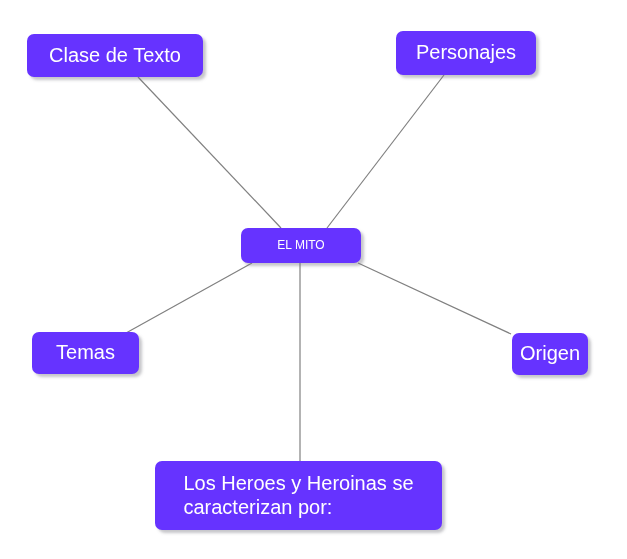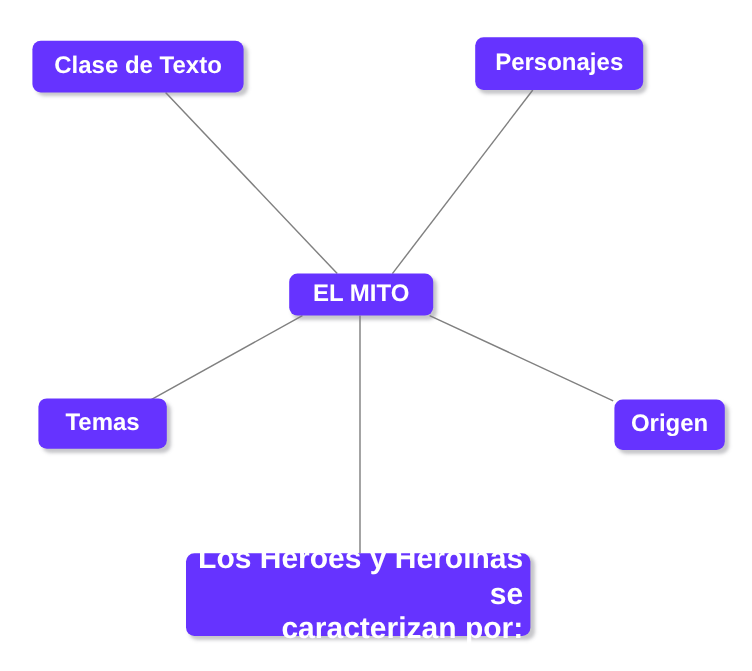--- a/index.html
+++ b/index.html
@@ -28,40 +28,39 @@
   }
   .node {
     position: absolute;
     box-sizing: border-box;
     background: #6633ff;
     color: #ffffff;
     border-radius: 7px;
     display: flex;
     align-items: center;
     justify-content: center;
-    text-align: right;
+    text-align: left;
     line-height: 1.18;
     box-shadow: 3px 3px 3px rgba(120,120,128,0.42);
     z-index: 2;
-    font-weight: bold;
     -webkit-font-smoothing: antialiased;
   }
   .node-label {
     display: block;
     padding: 0 6px;
     white-space: pre-line;
   }
   .node.central {
-    font-size: 20px;
+    font-size: 12px;
   }
   .node.branch {
     font-size: 20px;
   }
   .node.wide {
-    font-size: 25px;
+    font-size: 20px;
   }
 </style>
 </head>
 <body>
 
 <div id="canvas" style="width: 627px; height: 559px; background: rgb(255, 255, 255);">
 
   <svg id="edge-layer" viewBox="0 0 627 559" width="627" height="559" xmlns="http://www.w3.org/2000/svg">
       <line x1="138" y1="77" x2="281" y2="228" stroke="#808080" stroke-width="1.2" shape-rendering="geometricPrecision"></line>
       <line x1="444" y1="75" x2="327" y2="228" stroke="#808080" stroke-width="1.2" shape-rendering="geometricPrecision"></line>
@@ -76,21 +75,21 @@
       </div>
       <div class="node branch" style="left: 27px; top: 34px; width: 176px; height: 43px; background: rgb(102, 51, 255); color: rgb(255, 255, 255); box-shadow: rgba(120, 120, 128, 0.42) 3px 3px 3px;">
         <span class="node-label">Clase de Texto</span>
       </div>
       <div class="node branch" style="left: 396px; top: 31px; width: 140px; height: 44px; background: rgb(102, 51, 255); color: rgb(255, 255, 255); box-shadow: rgba(120, 120, 128, 0.42) 3px 3px 3px;">
         <span class="node-label">Personajes</span>
       </div>
       <div class="node branch" style="left: 32px; top: 332px; width: 107px; height: 42px; background: rgb(102, 51, 255); color: rgb(255, 255, 255); box-shadow: rgba(120, 120, 128, 0.42) 3px 3px 3px;">
         <span class="node-label">Temas</span>
       </div>
-      <div class="node branch" style="left: 512px; top: 333px; width: 92px; height: 42px; background: rgb(102, 51, 255); color: rgb(255, 255, 255); box-shadow: rgba(120, 120, 128, 0.42) 3px 3px 3px;">
+      <div class="node branch" style="left: 512px; top: 333px; width: 76px; height: 42px; background: rgb(102, 51, 255); color: rgb(255, 255, 255); box-shadow: rgba(120, 120, 128, 0.42) 3px 3px 3px;">
         <span class="node-label">Origen</span>
       </div>
       <div class="node wide" style="left: 155px; top: 461px; width: 287px; height: 69px; background: rgb(102, 51, 255); color: rgb(255, 255, 255); box-shadow: rgba(120, 120, 128, 0.42) 3px 3px 3px;">
         <span class="node-label">Los Heroes y Heroinas se
 caracterizan por:</span>
       </div>
     </div>
 
 </div>
 

